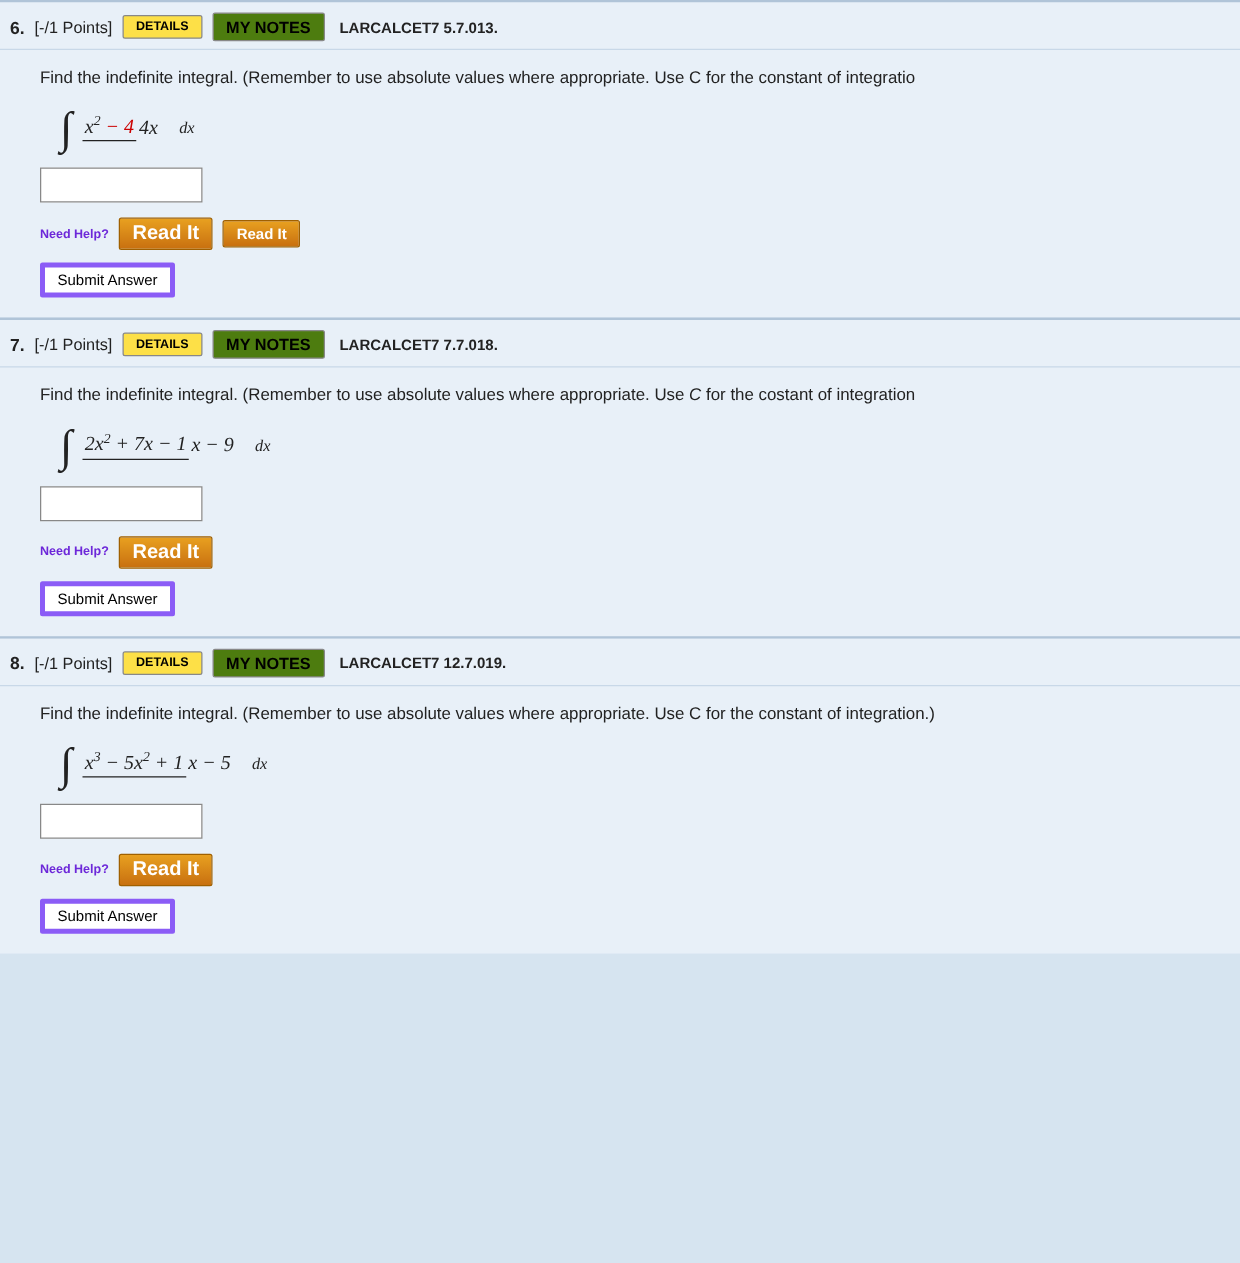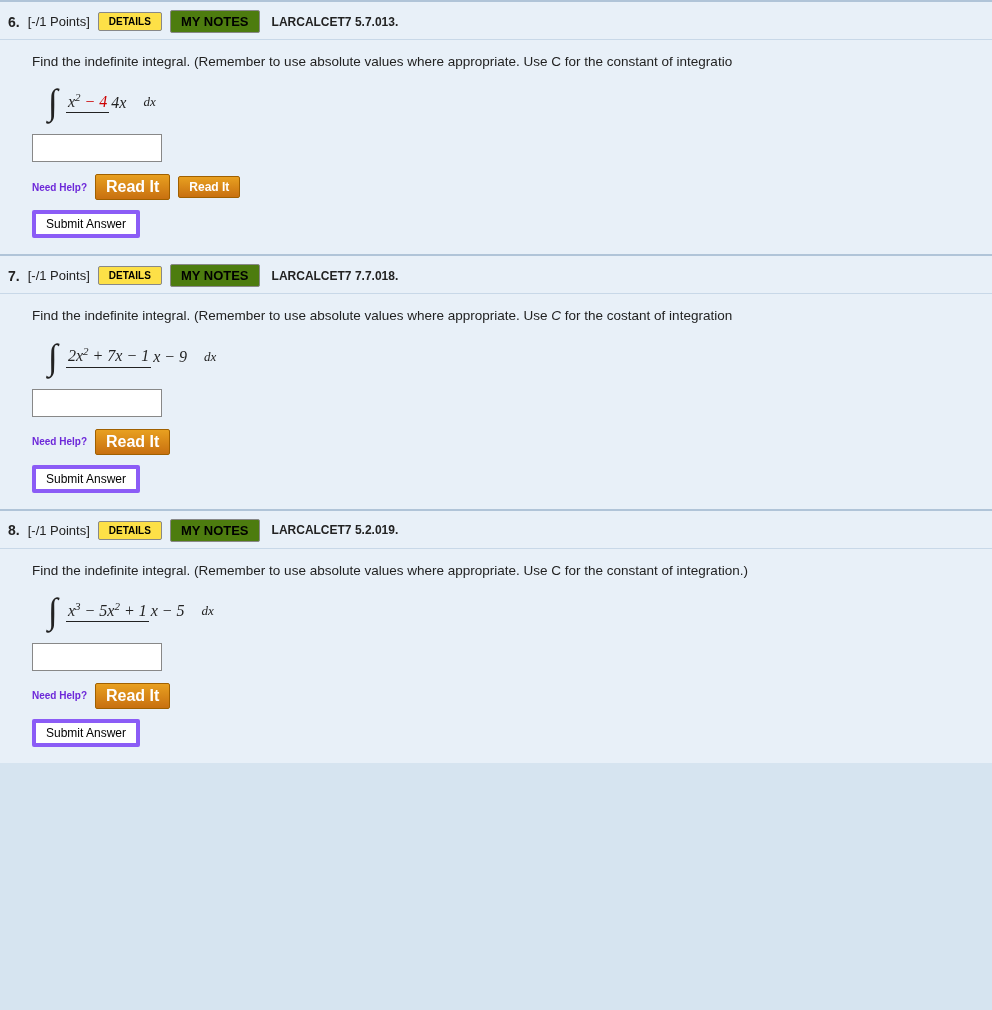--- a/index.html
+++ b/index.html
@@ -226,21 +226,21 @@
       </div>
     </div>
   </div>
 
   <div class="question-block">
     <div class="question-header">
       <span class="question-number">8.</span>
       <span style="font-size:13px;">[-/1 Points]</span>
       <button class="btn-details">DETAILS</button>
       <button class="btn-mynotes">MY NOTES</button>
-      <span class="question-ref">LARCALCET7 5.2.019.</span>
+      <span class="question-ref">LARCALCET7 12.7.019.</span>
     </div>
     <div class="question-body">
       <div class="question-instruction">Find the indefinite integral. (Remember to use absolute values where appropriate. Use C for the constant of integration.)</div>
       <div class="math-display">
         <span class="integral-sign">∫</span>
         <span class="fraction">
           <span class="numerator"><i>x</i><sup>3</sup> − 5<i>x</i><sup>2</sup> + 1</span>
           <span class="denominator"><i>x</i> − 5</span>
         </span>
         <span class="dx-text">dx</span>

